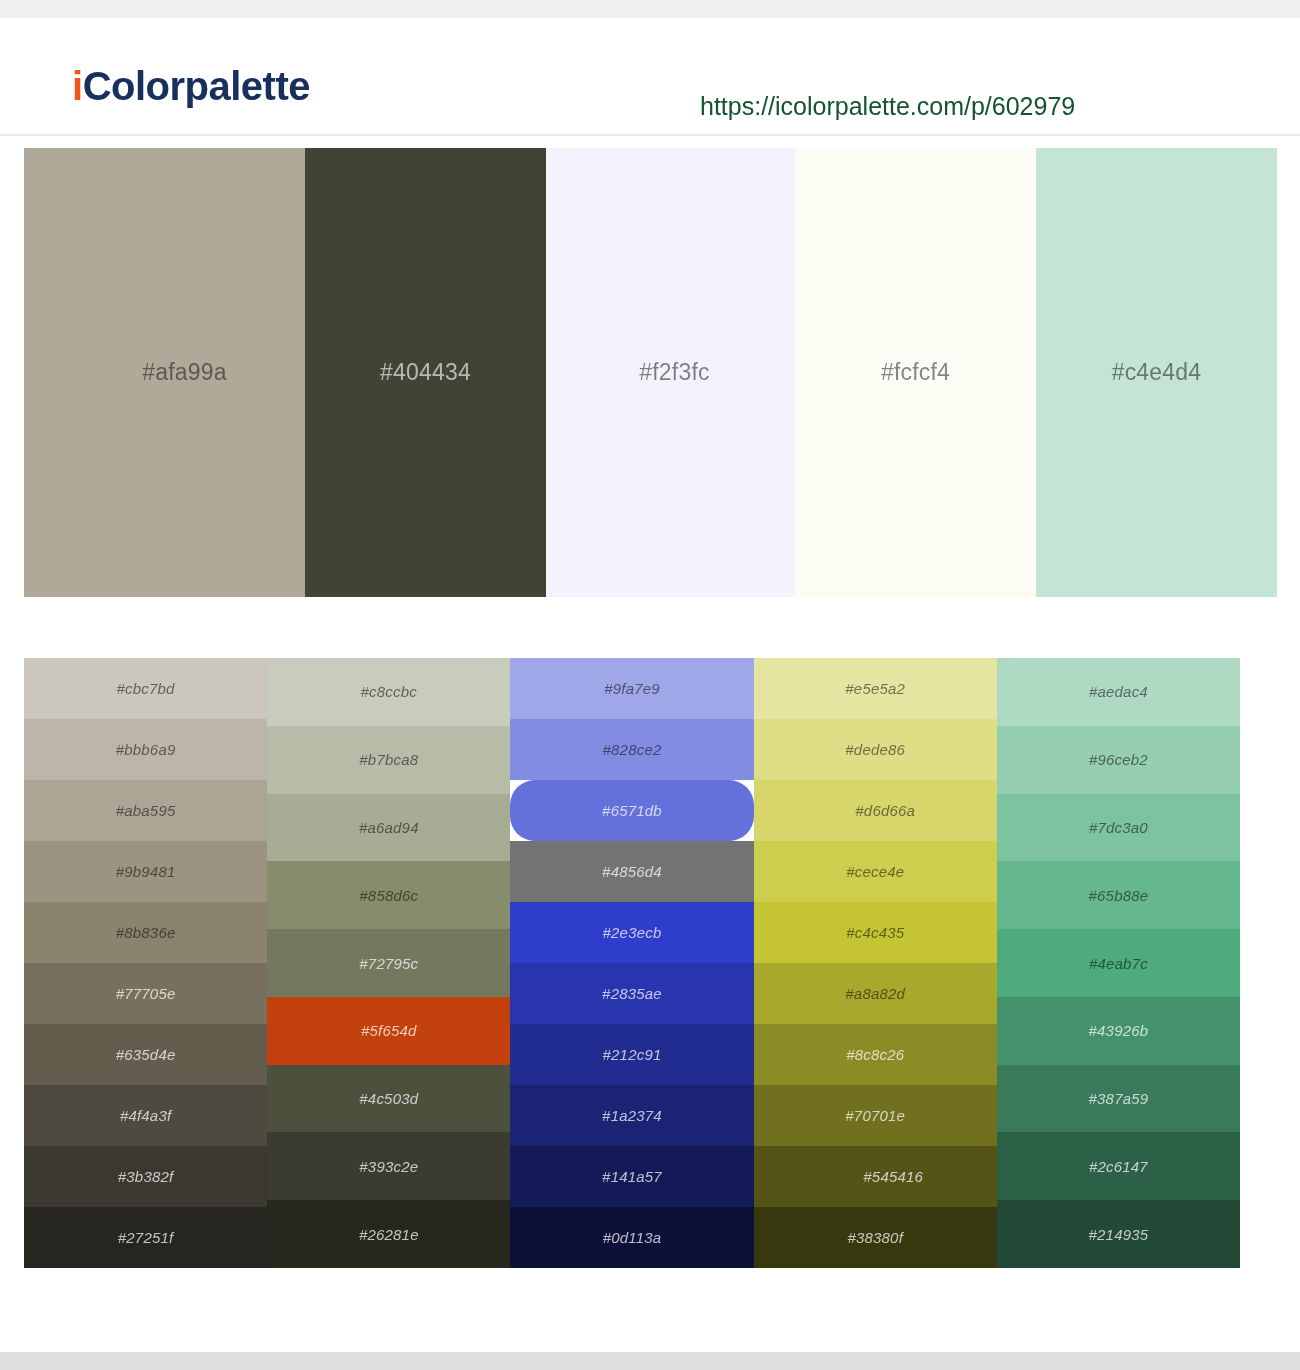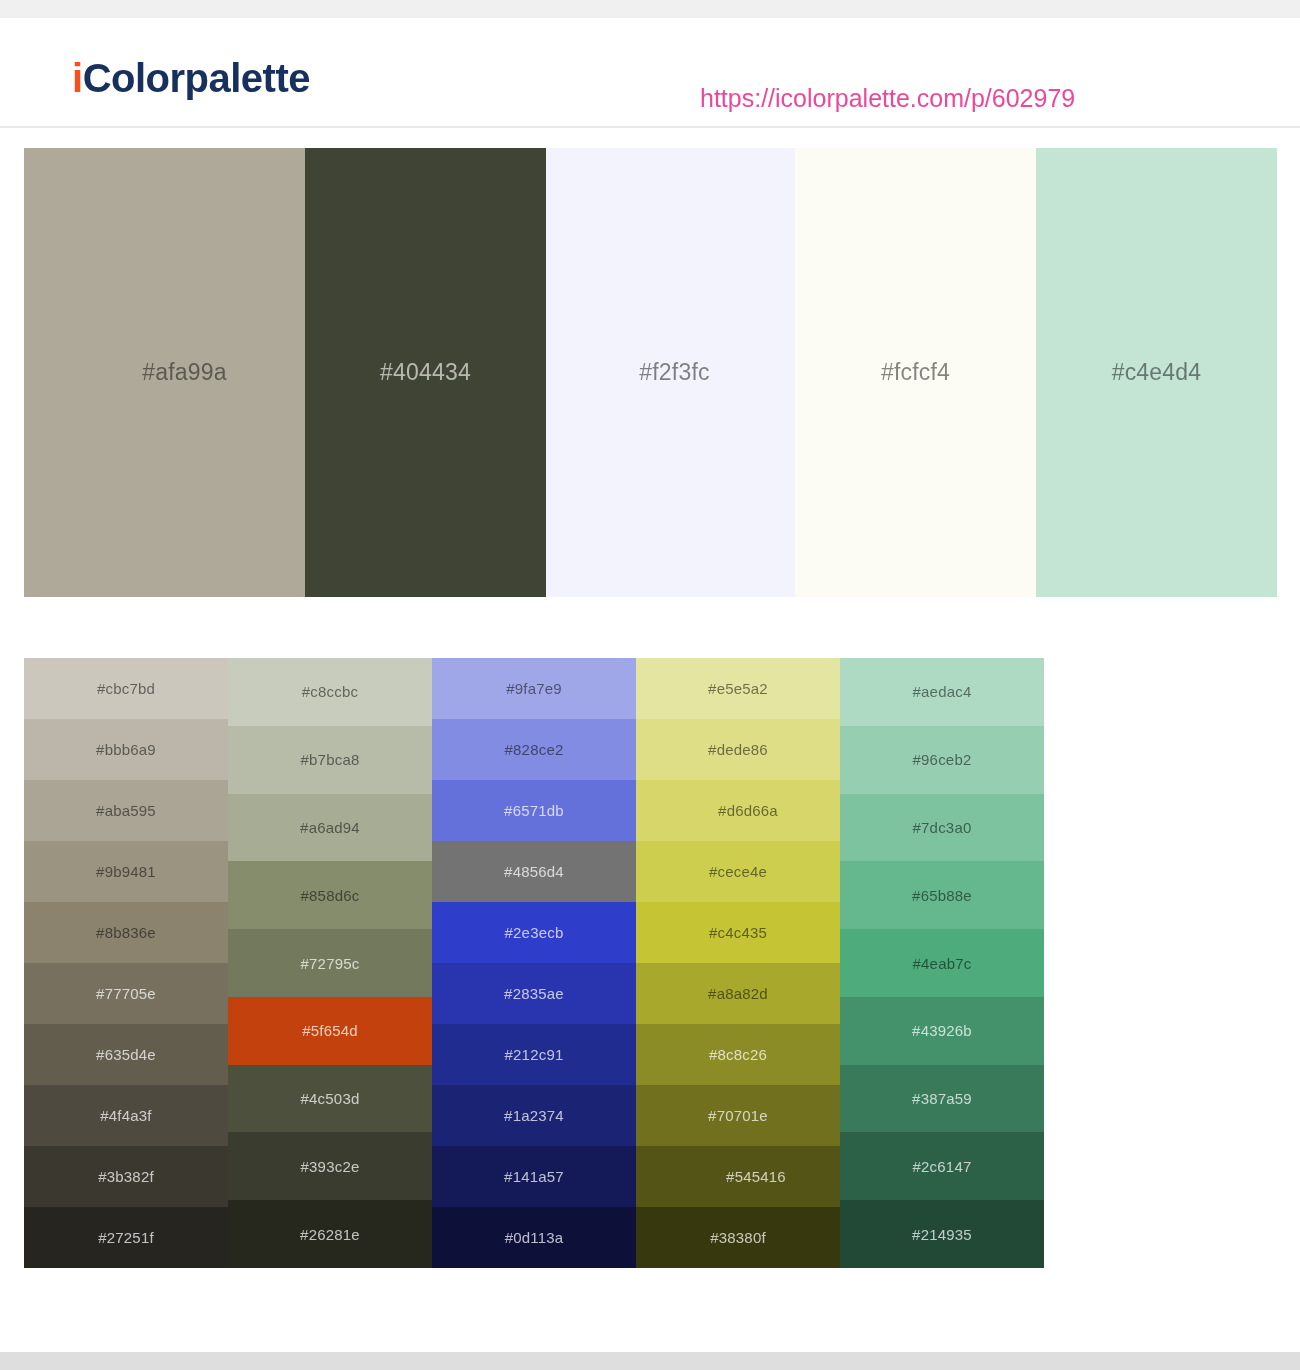--- a/index.html
+++ b/index.html
@@ -25,21 +25,21 @@
     position: absolute;
     top: 0; left: 0;
     width: 1300px;
     height: 18px;
     background: #f0f0f0;
   }
 
   
   .header {
     position: absolute;
-    top: 26px; left: 0;
+    top: 34px; left: 0;
     width: 1300px;
     height: 102px;
     background: #ffffff;
     border-bottom: 2px solid #e9e9ec;
     display: flex;
     align-items: center;
   }
 
   .logo {
     position: absolute;
@@ -52,21 +52,21 @@
     white-space: nowrap;
   }
   .logo-i { color: #f4511e; }
   .logo-rest { color: #18305e; }
 
   .header-url {
     position: absolute;
     left: 700px;
     top: 60px;
     font-size: 25px;
-    color: #ec4899;
+    color: #14532d;
     line-height: 1;
     white-space: nowrap;
   }
 
   
   .palette-main {
     position: absolute;
     left: 24px;
     top: 148px;
     width: 1253px;
@@ -88,23 +88,24 @@
   }
   .palette-main .swatch.dark .swatch-label {
     color: rgba(255,255,255,0.62);
   }
 
   
   .shades-grid {
     position: absolute;
     left: 24px;
     top: 658px;
-    width: 1020px;
+    width: 1216px;
     height: 610px;
     display: flex;
+    font-style: italic;
   }
   .shade-col {
     flex: 1 1 0;
     display: flex;
     flex-direction: column;
   }
   .shade-cell {
     flex: 1 1 0;
     display: flex;
     align-items: center;
@@ -223,21 +224,21 @@
           <span class="shade-label">#26281e</span>
         </div>
       </div>
       <div class="shade-col">
         <div class="shade-cell" style="background: rgb(159, 167, 233);">
           <span class="shade-label">#9fa7e9</span>
         </div>
         <div class="shade-cell" style="background: rgb(130, 140, 226);">
           <span class="shade-label">#828ce2</span>
         </div>
-        <div class="shade-cell dark" style="background: rgb(101, 113, 219);">
+        <div class="shade-cell dark" style="background: rgb(101, 113, 219); border-radius: 25px;">
           <span class="shade-label">#6571db</span>
         </div>
         <div class="shade-cell dark" style="background: #737373;">
           <span class="shade-label">#4856d4</span>
         </div>
         <div class="shade-cell dark" style="background: rgb(46, 62, 203);">
           <span class="shade-label">#2e3ecb</span>
         </div>
         <div class="shade-cell dark" style="background: rgb(40, 53, 174);">
           <span class="shade-label">#2835ae</span>

